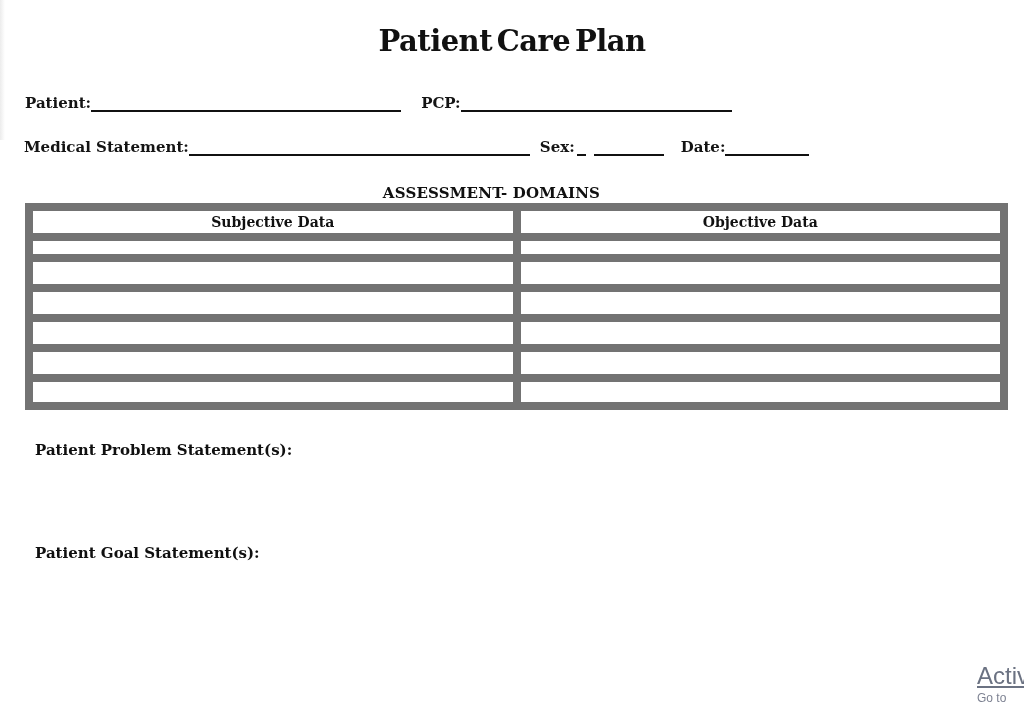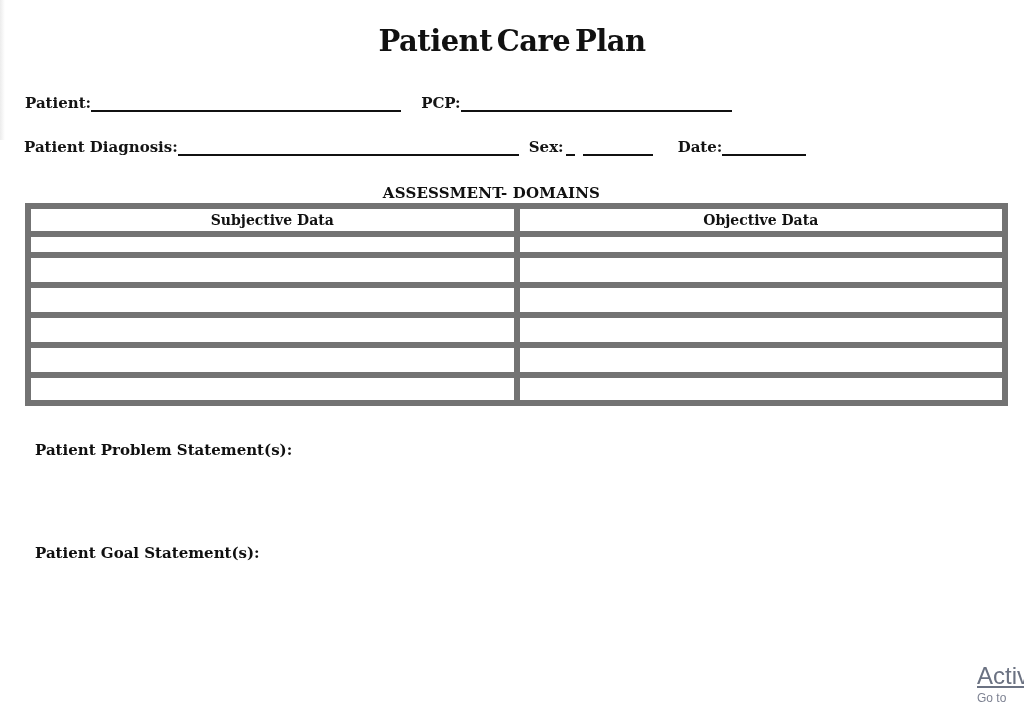--- a/index.html
+++ b/index.html
@@ -55,21 +55,21 @@
   }
   .fill-patient { width: 310px; }
   .fill-pcp     { width: 271px; }
   .fill-dx      { width: 341px; }
   .fill-sex-sm  { width: 9px;  margin-left: 2px; }
   .fill-sex     { width: 70px; margin-left: 8px; }
   .fill-date    { width: 84px; }
   .lbl { flex: 0 0 auto; }
   .lbl-pcp  { margin-left: 20px; }
   .lbl-sex  { margin-left: 10px; }
-  .lbl-date { margin-left: 25px; }
+  .lbl-date { margin-left: 17px; }
 
   .assessment-heading {
     position: absolute;
     left: 0; top: 184px;
     width: 983px;
     text-align: center;
     font-size: 15px;
     font-weight: bold;
     letter-spacing: 0.2px;
     color: #101010;
@@ -78,21 +78,21 @@
   .assessment-table {
     position: absolute;
     left: 25px; top: 203px;
     width: 983px;
     border-collapse: collapse;
     table-layout: fixed;
     border: 3px solid #000000;
   }
   .assessment-table th,
   .assessment-table td {
-    border: 6px solid #737373;
+    border: 8px solid #737373;
     padding: 0;
   }
   .assessment-table th {
     height: 22px;
     font-size: 14px;
     font-weight: bold;
     text-align: center;
     vertical-align: middle;
     color: #111111;
   }
@@ -129,21 +129,21 @@
   <h1 class="doc-title">Patient Care Plan</h1>
 
   <div class="field-line line-1">
     <span class="lbl">Patient:</span>
     <span class="fill fill-patient"></span>
     <span class="lbl lbl-pcp">PCP:</span>
     <span class="fill fill-pcp"></span>
   </div>
 
   <div class="field-line line-2">
-    <span class="lbl">Patient Diagnosis:</span>
+    <span class="lbl">Medical Statement:</span>
     <span class="fill fill-dx"></span>
     <span class="lbl lbl-sex">Sex:</span>
     <span class="fill fill-sex-sm"></span>
     <span class="fill fill-sex"></span>
     <span class="lbl lbl-date">Date:</span>
     <span class="fill fill-date"></span>
   </div>
 
   <div class="assessment-heading">ASSESSMENT- DOMAINS</div>
 

